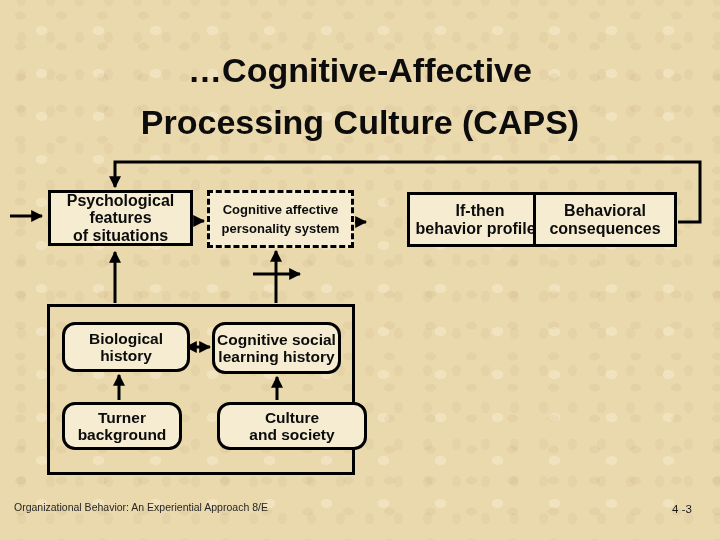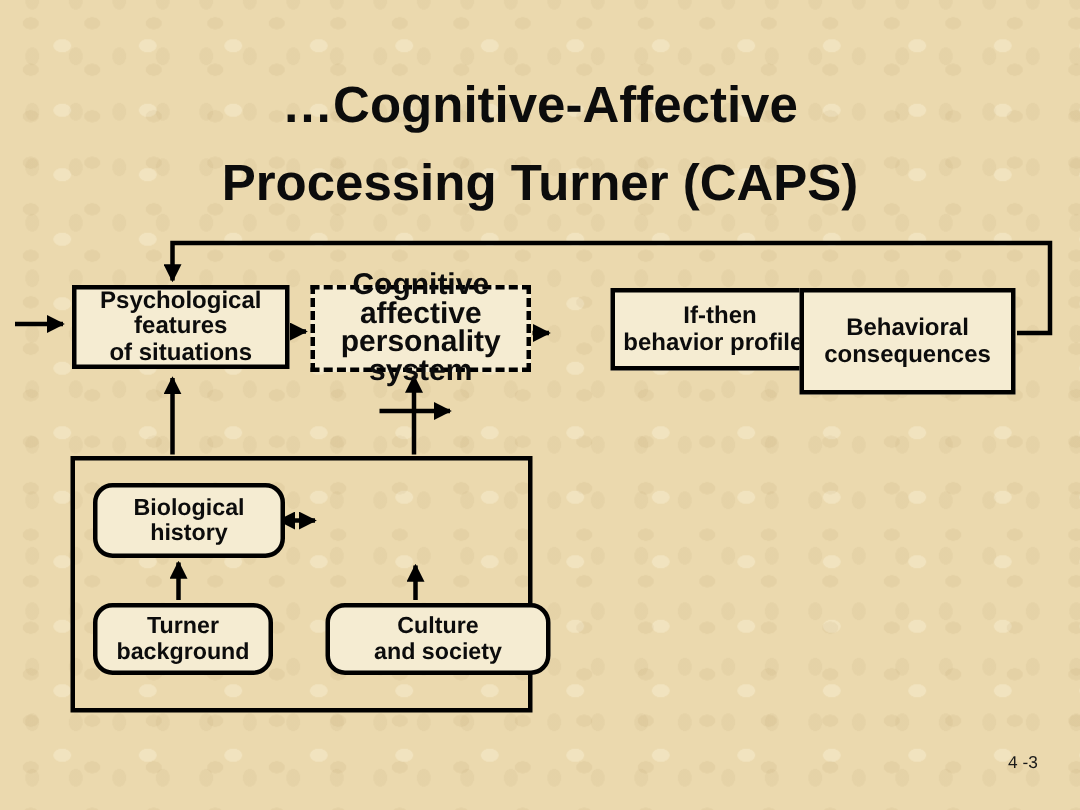--- a/index.html
+++ b/index.html
@@ -26,30 +26,30 @@
   }
   .lines-layer { position: absolute; left: 0; top: 0; pointer-events: none; }
   .box {
     position: absolute; box-sizing: border-box;
     background: #f5ecd2; border: 3px solid #000;
     display: flex; align-items: center; justify-content: center;
     text-align: center; font-weight: bold; color: #0c0c0c;
     font-size: 15.5px; line-height: 17px;
   }
   .box .label { white-space: pre-line; }
-  .dashed { border-style: dashed; font-size: 20px; line-height: 19px; }
+  .dashed { border-style: dashed; font-size: 13px; line-height: 19px; }
   .rounded { border-radius: 13px; }
   .group-frame {
     position: absolute; box-sizing: border-box;
     border: 3px solid #000; background: transparent;
   }
   #box-psych   { left: 48px;  top: 190px; width: 145px; height: 56px; line-height: 17.5px; font-size: 16px; }
   #box-caps    { left: 207px; top: 190px; width: 147px; height: 58px; }
   #box-ifthen  { left: 370px; top: 192px; width: 146px; height: 55px; font-size: 16px; line-height: 18px; margin-left: 37px; }
-  #box-behav   { left: 533px; top: 192px; width: 144px; height: 71px; font-size: 16px; line-height: 18px; }
+  #box-behav   { left: 533px; top: 192px; width: 144px; height: 55px; font-size: 16px; line-height: 18px; }
   #group-history { left: 47px; top: 304px; width: 308px; height: 171px; }
   #box-bio     { left: 62px;  top: 322px; width: 128px; height: 50px; }
   #box-cogsoc  { left: 212px; top: 322px; width: 129px; height: 52px; }
   #box-genetic { left: 62px;  top: 402px; width: 120px; height: 48px; }
   #box-culture { left: 217px; top: 402px; width: 150px; height: 48px; }
   .footer {
     position: absolute; left: 14px; top: 501px;
     font-size: 10.5px; line-height: 13px; color: #262626;
   }
   .page-number {
@@ -57,21 +57,21 @@
     font-size: 11.5px; color: #1a1a1a; text-align: center;
   }
 </style>
 </head>
 <body>
 
 <div class="slide">
 
   <div class="title">
     <div>…Cognitive-Affective</div>
-    <div>Processing Turner (CAPS)</div>
+    <div>Processing Culture (CAPS)</div>
   </div>
 
   <svg class="lines-layer" width="720" height="540" viewBox="0 0 720 540">
     <defs>
       <marker id="ah" viewBox="0 0 10 10" refX="9" refY="5" markerWidth="12" markerHeight="12" markerUnits="userSpaceOnUse" orient="auto-start-reverse">
         <path d="M0,0 L10,5 L0,10 Z" fill="#000"></path>
       </marker>
     </defs>
     <path d="M10,216 L42,216" stroke="#000" stroke-width="3" fill="none" marker-end="url(#ah)"></path>
     <path d="M194,221 L204,221" stroke="#000" stroke-width="3" fill="none" marker-end="url(#ah)"></path>
@@ -107,29 +107,34 @@
 consequences</span>
   </div>
 
   <div id="group-history" class="group-frame"></div>
 
   <div id="box-bio" class="box rounded">
     <span class="label">Biological
 history</span>
   </div>
 
+  <div id="box-cogsoc" class="box rounded">
+    <span class="label">Cognitive social
+learning history</span>
+  </div>
 
   <div id="box-genetic" class="box rounded">
     <span class="label">Turner
 background</span>
   </div>
 
   <div id="box-culture" class="box rounded">
     <span class="label">Culture
 and society</span>
   </div>
 
   <div class="footer">
+    <div>Organizational Behavior: An Experiential Approach 8/E</div>
   </div>
 
   <div class="page-number">4 -3</div>
 
 </div>
 
 </body></html>

